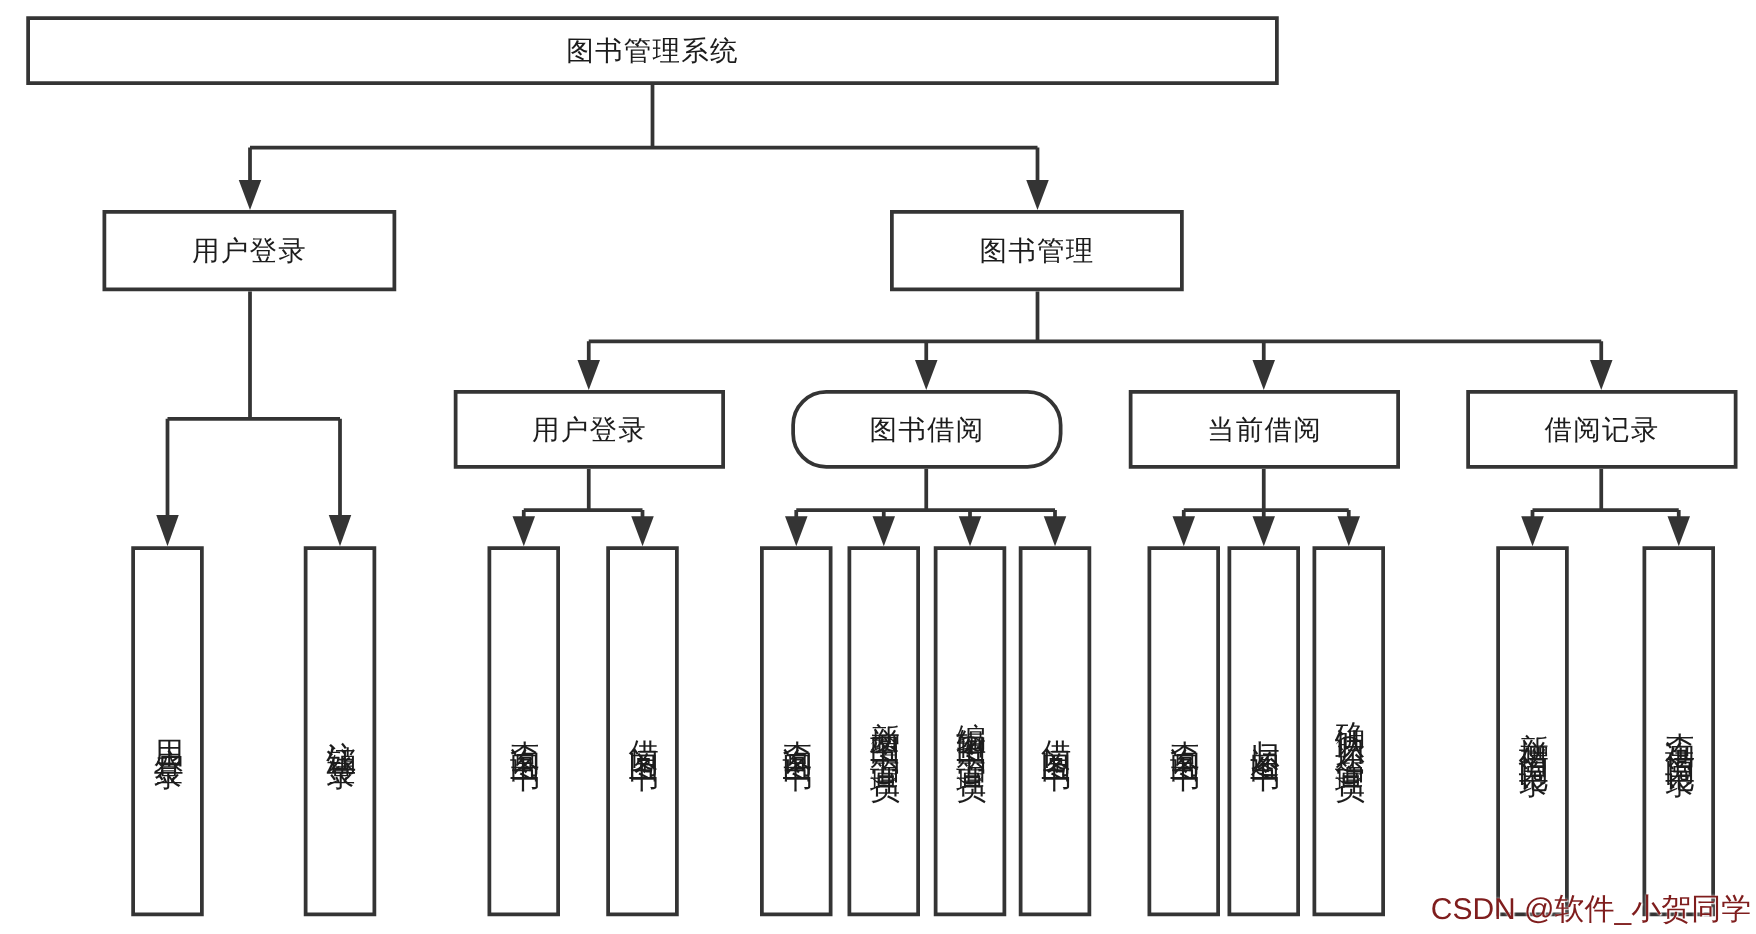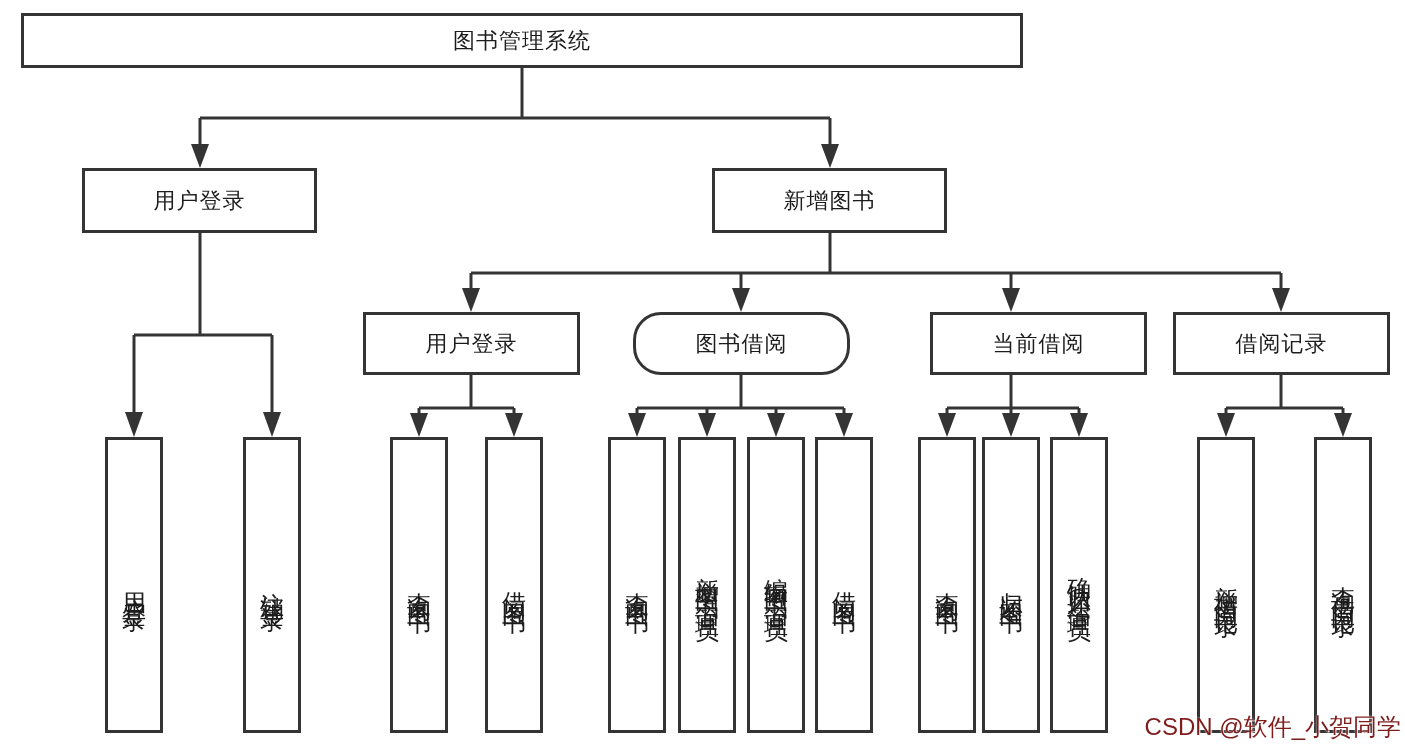--- a/index.html
+++ b/index.html
@@ -38,21 +38,21 @@
     font-size: 22px;
     letter-spacing: 1px;
     white-space: nowrap;
   }
   .root   { left: 21px;  top: 13px;  width: 1002px; height: 55px; }
   .l2-a   { left: 82px;  top: 168px; width: 235px;  height: 65px; }
   .l2-b   { left: 712px; top: 168px; width: 235px;  height: 65px; }
   .l3     { top: 312px; width: 217px; height: 63px; }
   .l3-1   { left: 363px; }
   .l3-2   { left: 633px; border-radius: 28px; }
-  .l3-3   { left: 930px; }
+  .l3-3   { left: 903px; }
   .l3-4   { left: 1173px; }
   .leaf {
     top: 437px;
     width: 58px;
     height: 296px;
     border-width: 3px;
   }
   .leaf-label {
     writing-mode: vertical-rl;
     text-orientation: mixed;
@@ -155,21 +155,21 @@
   </svg>
 
   <div class="node root node-h">
     <span>图书管理系统</span>
   </div>
 
   <div class="node l2-a node-h">
     <span>用户登录</span>
   </div>
   <div class="node l2-b node-h">
-    <span>新增图书</span>
+    <span>图书管理</span>
   </div>
 
   <div class="node l3 l3-1 node-h">
     <span>用户登录</span>
   </div>
   <div class="node l3 l3-2 node-h">
     <span>图书借阅</span>
   </div>
   <div class="node l3 l3-3 node-h">
     <span>当前借阅</span>

